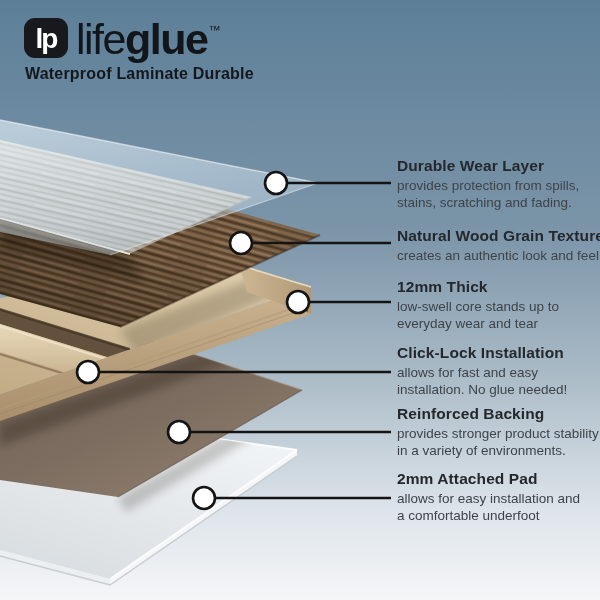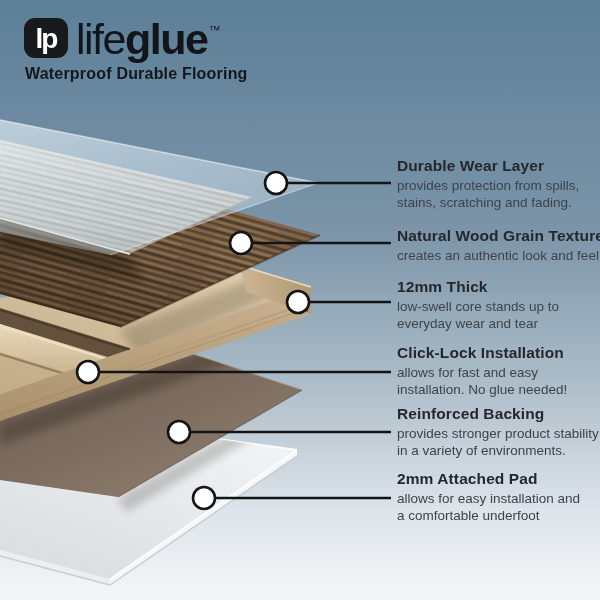--- a/index.html
+++ b/index.html
@@ -177,21 +177,21 @@
     <circle cx="88" cy="372" r="11"></circle>
     <circle cx="179" cy="432" r="11"></circle>
     <circle cx="204" cy="498" r="11"></circle>
   </g>
 </svg>
 
 <div class="logo">
   <div class="logo-mark">lp</div>
   <div class="logo-word"><span class="lt">life</span><span class="bd">glue</span><span class="tm">™</span></div>
 </div>
-<div class="tagline">Waterproof Durable Flooring</div>
+<div class="tagline">Waterproof Laminate Durable</div>
 
 <div class="callout" style="top:157px">
   <div class="c-title">Durable Wear Layer</div>
   <div class="c-line">provides protection from spills,</div>
   <div class="c-line">stains, scratching and fading.</div>
 </div>
 <div class="callout" style="top:227px">
   <div class="c-title">Natural Wood Grain Texture</div>
   <div class="c-line">creates an authentic look and feel.</div>
 </div>

